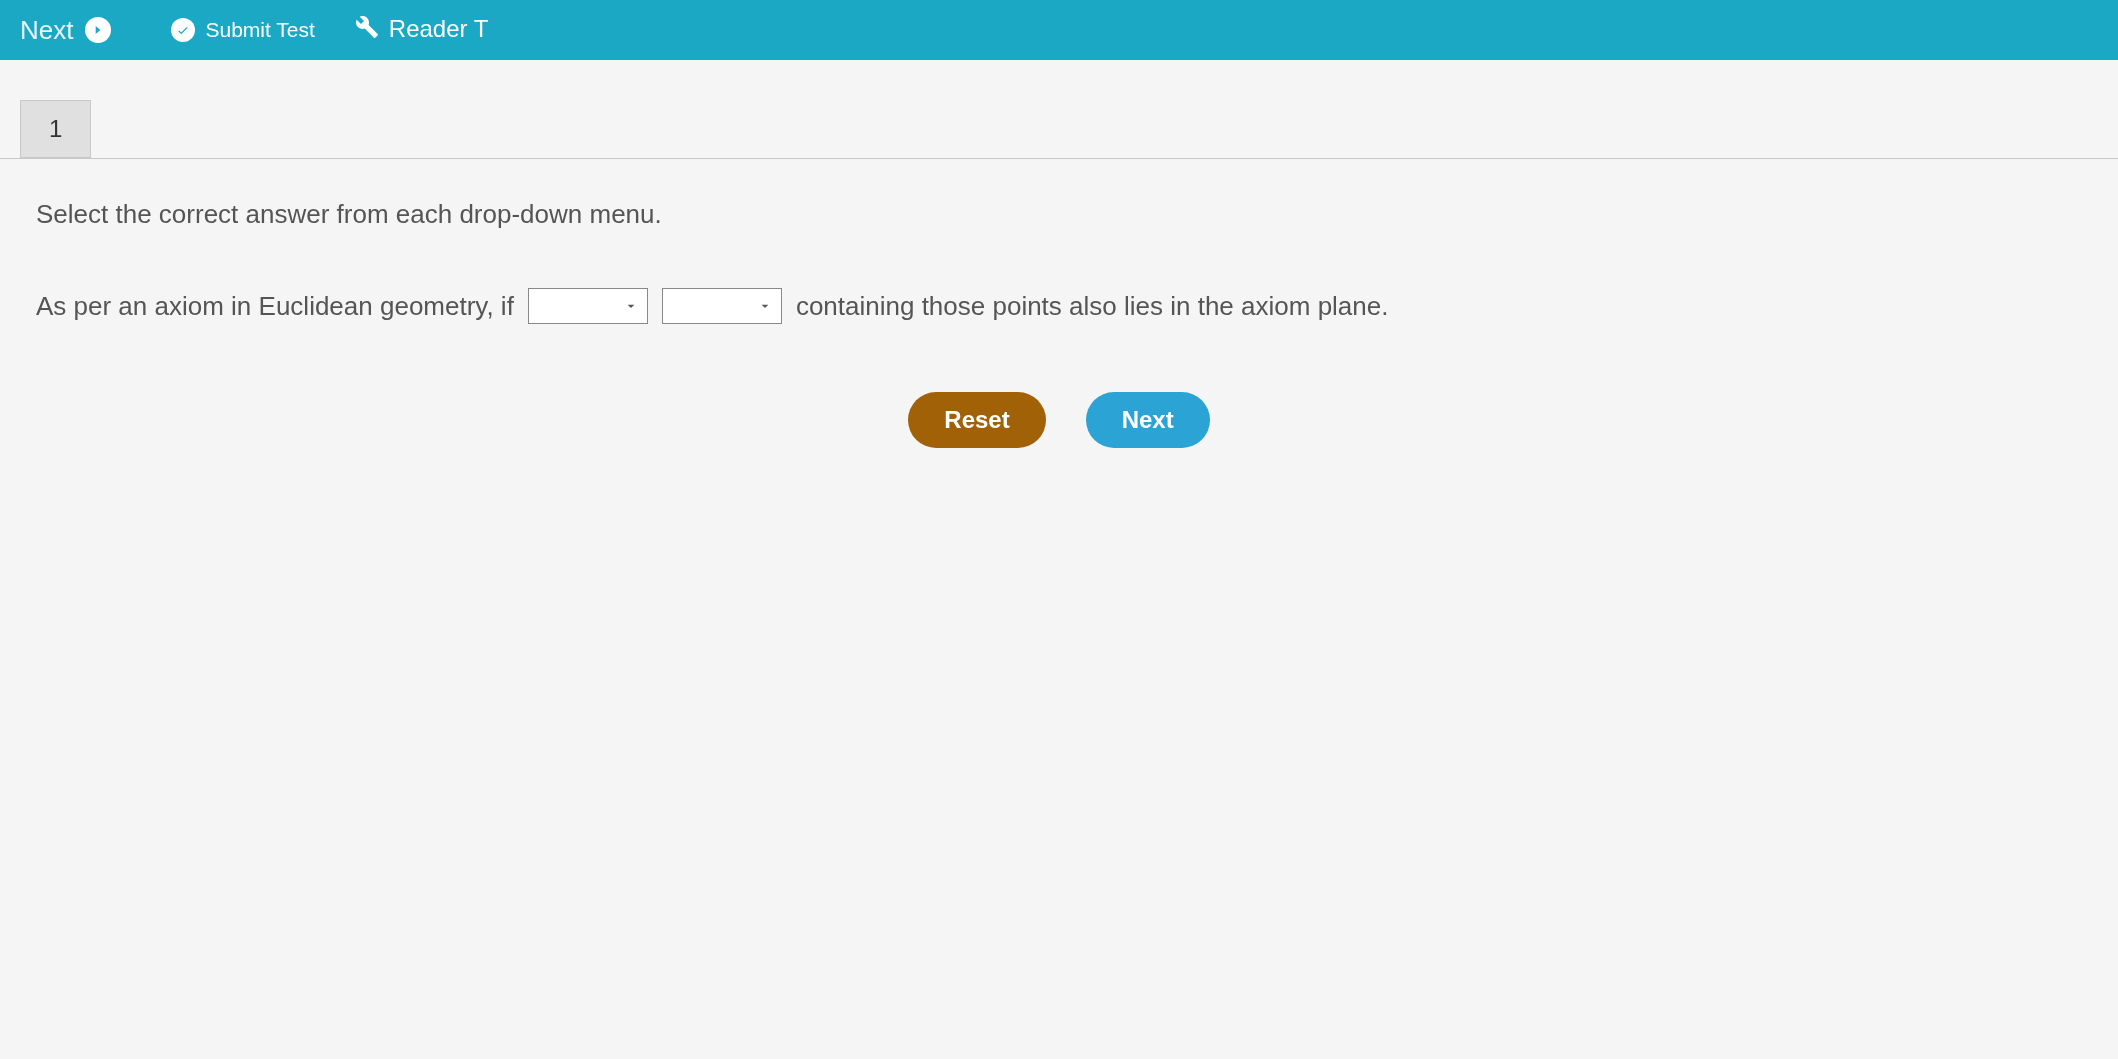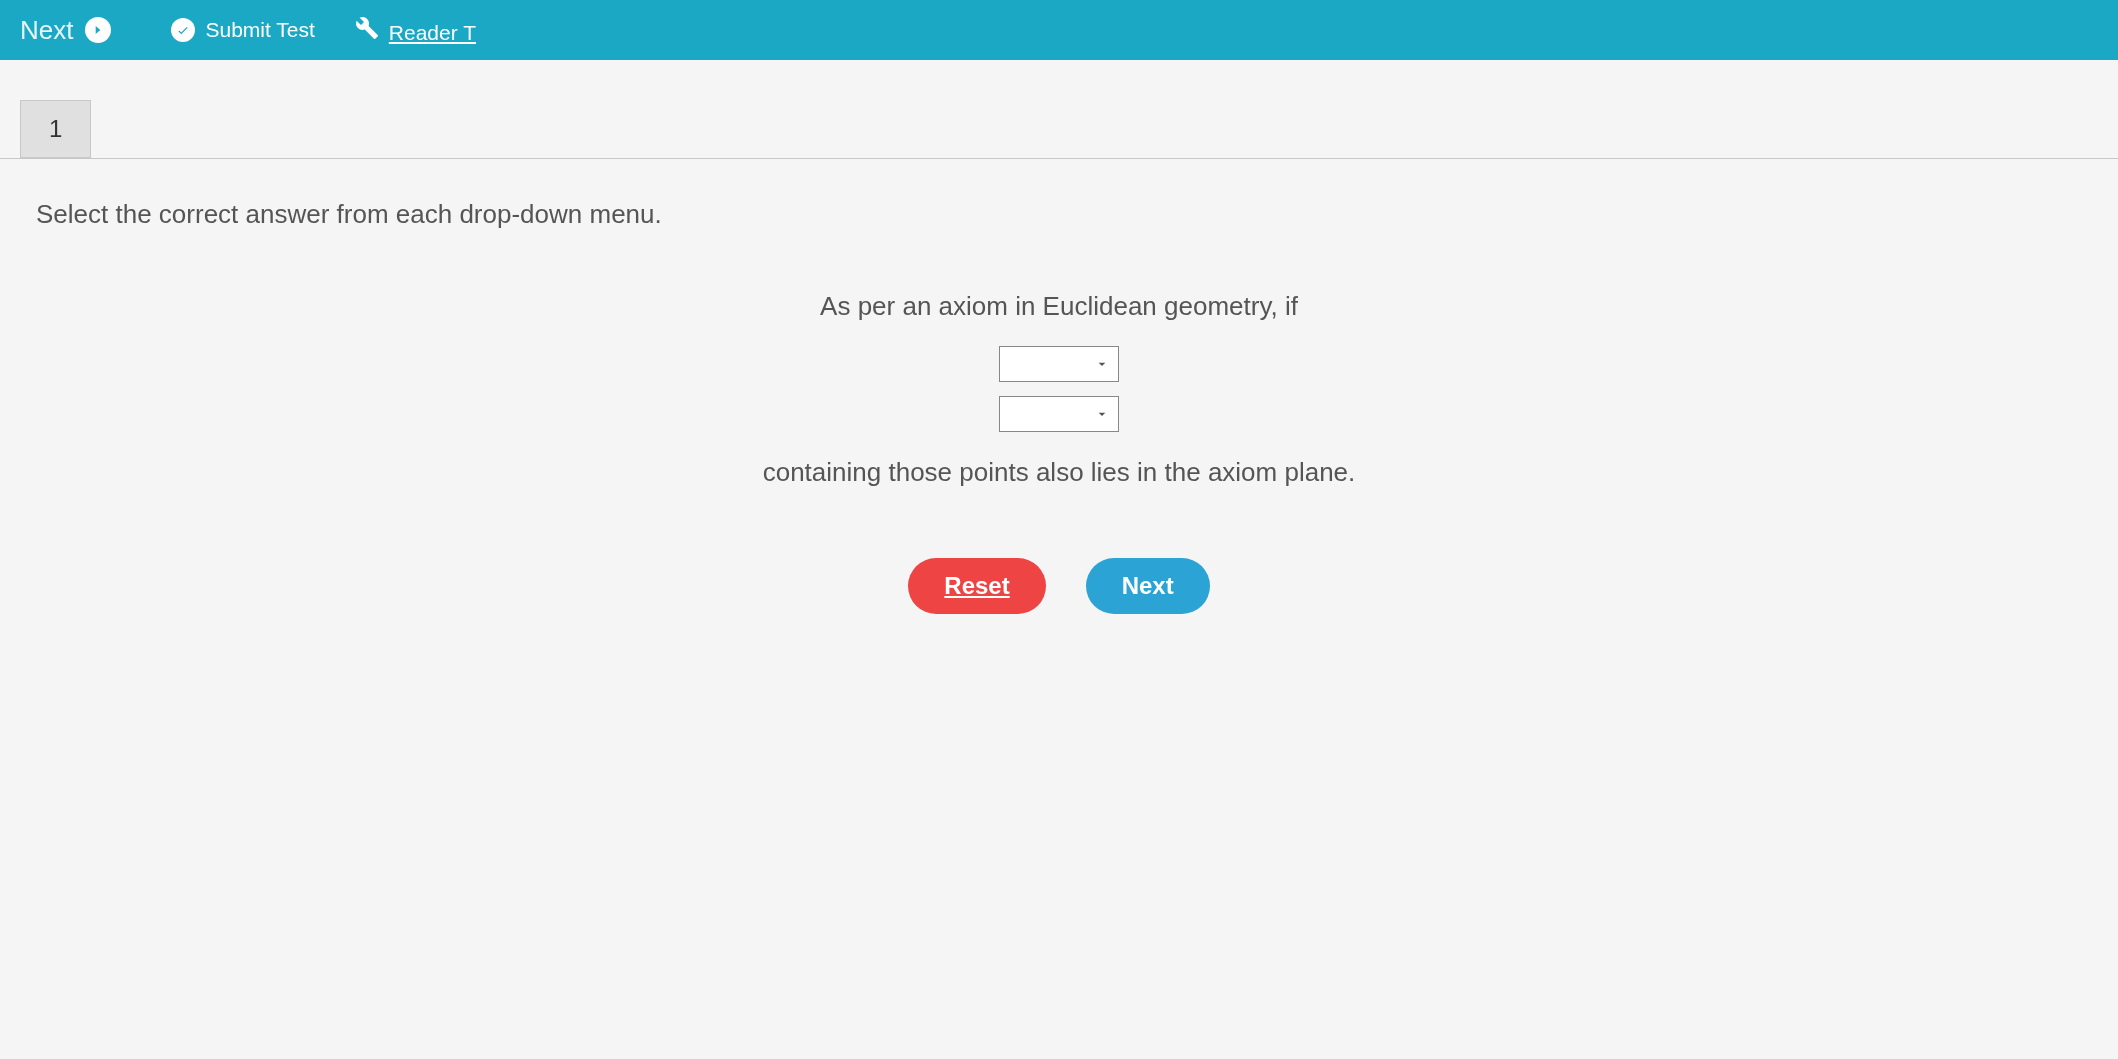--- a/index.html
+++ b/index.html
@@ -72,25 +72,24 @@
       align-items: center;
       justify-content: center;
     }
     .submit-icon svg {
       width: 14px;
       height: 14px;
       fill: #1ba8c4;
     }
     .reader-tools {
       display: flex;
-      align-items: flex-end;
+      align-items: flex-start;
       gap: 10px;
-      font-size: 21px;
-      cursor: pointer;
-      text-decoration: underline;
+      font-size: 24px;
+      cursor: pointer;
     }
     .reader-icon svg {
       width: 24px;
       height: 24px;
       fill: #ffffff;
     }
     .content-area {
       background: #f5f5f5;
       margin: 0;
       min-height: calc(100% - 60px);
@@ -118,21 +117,20 @@
       margin-bottom: 50px;
     }
     .sentence {
       font-size: 26px;
       color: #555;
       line-height: 2;
       display: flex;
       flex-wrap: wrap;
       align-items: center;
       gap: 14px;
-      flex-direction: column;
     }
     .sentence span {
       white-space: nowrap;
     }
     .dropdown {
       display: inline-flex;
       align-items: center;
       justify-content: flex-end;
       width: 120px;
       height: 36px;
@@ -156,22 +154,21 @@
     .btn {
       padding: 14px 36px;
       border-radius: 30px;
       font-size: 24px;
       font-weight: bold;
       color: #ffffff;
       border: none;
       cursor: pointer;
     }
     .btn-reset {
-      background: #ef4444;
-      text-decoration: underline;
+      background: #a16207;
     }
     .btn-next {
       background: #2ba3d4;
     }
   </style>
 </head>
 <body>
 
 <div class="top-bar">
   <div class="next-top">

